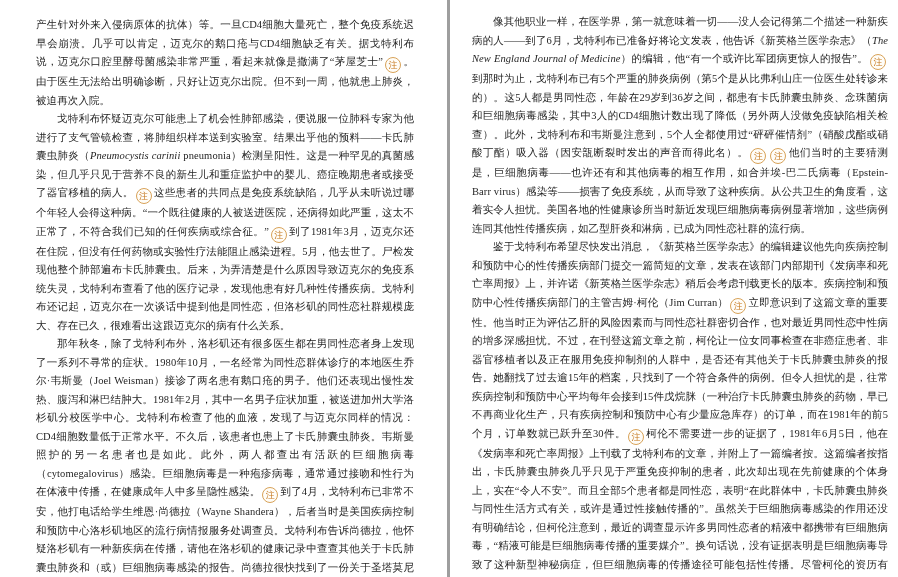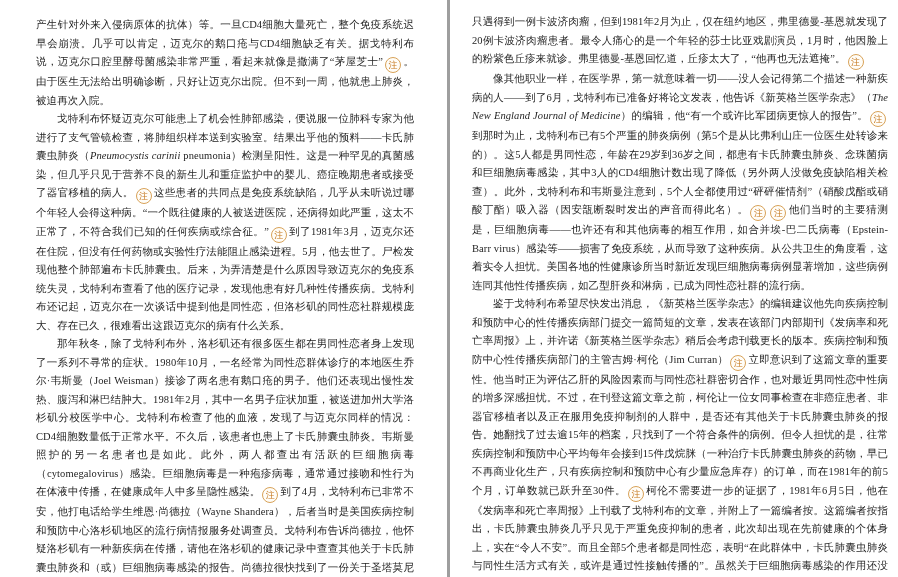--- a/index.html
+++ b/index.html
@@ -78,18 +78,17 @@
   <div class="page page-left">
     <div>
         <p class="para"><span>产生针对外来入侵病原体的抗体）等。一旦CD4细胞大量死亡，整个免疫系统迟早会崩溃。几乎可以肯定，迈克尔的鹅口疮与CD4细胞缺乏有关。据戈特利布说，迈克尔口腔里酵母菌感染非常严重，看起来就像是撒满了“茅屋芝士”</span><span class="note">注</span><span>。由于医生无法给出明确诊断，只好让迈克尔出院。但不到一周，他就患上肺炎，被迫再次入院。</span></p>
         <p class="para indent"><span>戈特利布怀疑迈克尔可能患上了机会性肺部感染，便说服一位肺科专家为他进行了支气管镜检查，将肺组织样本送到实验室。结果出乎他的预料——卡氏肺囊虫肺炎（</span><em>Pneumocystis carinii</em><span> pneumonia）检测呈阳性。这是一种罕见的真菌感染，但几乎只见于营养不良的新生儿和重症监护中的婴儿、癌症晚期患者或接受了器官移植的病人。</span><span class="note">注</span><span>这些患者的共同点是免疫系统缺陷，几乎从未听说过哪个年轻人会得这种病。“一个既往健康的人被送进医院，还病得如此严重，这太不正常了，不符合我们已知的任何疾病或综合征。”</span><span class="note">注</span><span>到了1981年3月，迈克尔还在住院，但没有任何药物或实验性疗法能阻止感染进程。5月，他去世了。尸检发现他整个肺部遍布卡氏肺囊虫。后来，为弄清楚是什么原因导致迈克尔的免疫系统失灵，戈特利布查看了他的医疗记录，发现他患有好几种性传播疾病。戈特利布还记起，迈克尔在一次谈话中提到他是同性恋，但洛杉矶的同性恋社群规模庞大、存在已久，很难看出这跟迈克尔的病有什么关系。</span></p>
         <p class="para indent"><span>那年秋冬，除了戈特利布外，洛杉矶还有很多医生都在男同性恋者身上发现了一系列不寻常的症状。1980年10月，一名经常为同性恋群体诊疗的本地医生乔尔·韦斯曼（Joel Weisman）接诊了两名患有鹅口疮的男子。他们还表现出慢性发热、腹泻和淋巴结肿大。1981年2月，其中一名男子症状加重，被送进加州大学洛杉矶分校医学中心。戈特利布检查了他的血液，发现了与迈克尔同样的情况：CD4细胞数量低于正常水平。不久后，该患者也患上了卡氏肺囊虫肺炎。韦斯曼照护的另一名患者也是如此。此外，两人都查出有活跃的巨细胞病毒（cytomegalovirus）感染。巨细胞病毒是一种疱疹病毒，通常通过接吻和性行为在体液中传播，在健康成年人中多呈隐性感染。</span><span class="note">注</span><span>到了4月，戈特利布已非常不安，他打电话给学生维恩·尚德拉（Wayne Shandera），后者当时是美国疾病控制和预防中心洛杉矶地区的流行病情报服务处调查员。戈特利布告诉尚德拉，他怀疑洛杉矶有一种新疾病在传播，请他在洛杉矶的健康记录中查查其他关于卡氏肺囊虫肺炎和（或）巨细胞病毒感染的报告。尚德拉很快找到了一份关于圣塔莫尼卡（Santa Monica）某男子的报告，该男子最近被诊断患了肺囊虫病，正在住院，已病入膏肓。尚德拉去访视后不久，该男子就去世了，尸检时人们在他肺部发现了巨细胞病毒。</span></p>
       </div>
   </div>
   <div class="divider"></div>
   <div class="page page-right">
     <div>
-        <p class="para"><span>只遇得到一例卡波济肉瘤，但到1981年2月为止，仅在纽约地区，弗里德曼-基恩就发现了20例卡波济肉瘤患者。最令人痛心的是一个年轻的莎士比亚戏剧演员，1月时，他因脸上的粉紫色丘疹来就诊。弗里德曼-基恩回忆道，丘疹太大了，“他再也无法遮掩”。</span><span class="note">注</span></p>
         <p class="para indent"><span>像其他职业一样，在医学界，第一就意味着一切——没人会记得第二个描述一种新疾病的人——到了6月，戈特利布已准备好将论文发表，他告诉《新英格兰医学杂志》（</span><em>The New England Journal of Medicine</em><span>）的编辑，他“有一个或许比军团病更惊人的报告”。</span><span class="note">注</span><span>到那时为止，戈特利布已有5个严重的肺炎病例（第5个是从比弗利山庄一位医生处转诊来的）。这5人都是男同性恋，年龄在29岁到36岁之间，都患有卡氏肺囊虫肺炎、念珠菌病和巨细胞病毒感染，其中3人的CD4细胞计数出现了降低（另外两人没做免疫缺陷相关检查）。此外，戈特利布和韦斯曼注意到，5个人全都使用过“砰砰催情剂”（硝酸戊酯或硝酸丁酯）吸入器（因安瓿断裂时发出的声音而得此名）。</span><span class="note">注</span><span class="note">注</span><span>他们当时的主要猜测是，巨细胞病毒——也许还有和其他病毒的相互作用，如合并埃-巴二氏病毒（Epstein-Barr virus）感染等——损害了免疫系统，从而导致了这种疾病。从公共卫生的角度看，这着实令人担忧。美国各地的性健康诊所当时新近发现巨细胞病毒病例显著增加，这些病例连同其他性传播疾病，如乙型肝炎和淋病，已成为同性恋社群的流行病。</span></p>
         <p class="para indent"><span>鉴于戈特利布希望尽快发出消息，《新英格兰医学杂志》的编辑建议他先向疾病控制和预防中心的性传播疾病部门提交一篇简短的文章，发表在该部门内部期刊《发病率和死亡率周报》上，并许诺《新英格兰医学杂志》稍后会考虑刊载更长的版本。疾病控制和预防中心性传播疾病部门的主管吉姆·柯伦（Jim Curran）</span><span class="note">注</span><span>立即意识到了这篇文章的重要性。他当时正为评估乙肝的风险因素而与同性恋社群密切合作，也对最近男同性恋中性病的增多深感担忧。不过，在刊登这篇文章之前，柯伦让一位女同事检查在非癌症患者、非器官移植者以及正在服用免疫抑制剂的人群中，是否还有其他关于卡氏肺囊虫肺炎的报告。她翻找了过去逾15年的档案，只找到了一个符合条件的病例。但令人担忧的是，往常疾病控制和预防中心平均每年会接到15件戊烷脒（一种治疗卡氏肺囊虫肺炎的药物，早已不再商业化生产，只有疾病控制和预防中心有少量应急库存）的订单，而在1981年的前5个月，订单数就已跃升至30件。</span><span class="note">注</span><span>柯伦不需要进一步的证据了，1981年6月5日，他在《发病率和死亡率周报》上刊载了戈特利布的文章，并附上了一篇编者按。这篇编者按指出，卡氏肺囊虫肺炎几乎只见于严重免疫抑制的患者，此次却出现在先前健康的个体身上，实在“令人不安”。而且全部5个患者都是同性恋，表明“在此群体中，卡氏肺囊虫肺炎与同性生活方式有关，或许是通过性接触传播的”。虽然关于巨细胞病毒感染的作用还没有明确结论，但柯伦注意到，最近的调查显示许多男同性恋者的精液中都携带有巨细胞病毒，“精液可能是巨细胞病毒传播的重要媒介”。换句话说，没有证据表明是巨细胞病毒导致了这种新型神秘病症，但巨细胞病毒的传播途径可能包括性传播。尽管柯伦的资历有限，但他得出了颇有预见性的结论：“所有上述观察结果都提示可能存在着这样一种疾病：它表现为细胞免疫功能缺陷，会使人易患机会性感染，如肺囊虫病和念珠菌病。患者可能共同暴露于某种危险因素。”</span></p>
       </div>
   </div>
 </div>
 
 </body></html>

